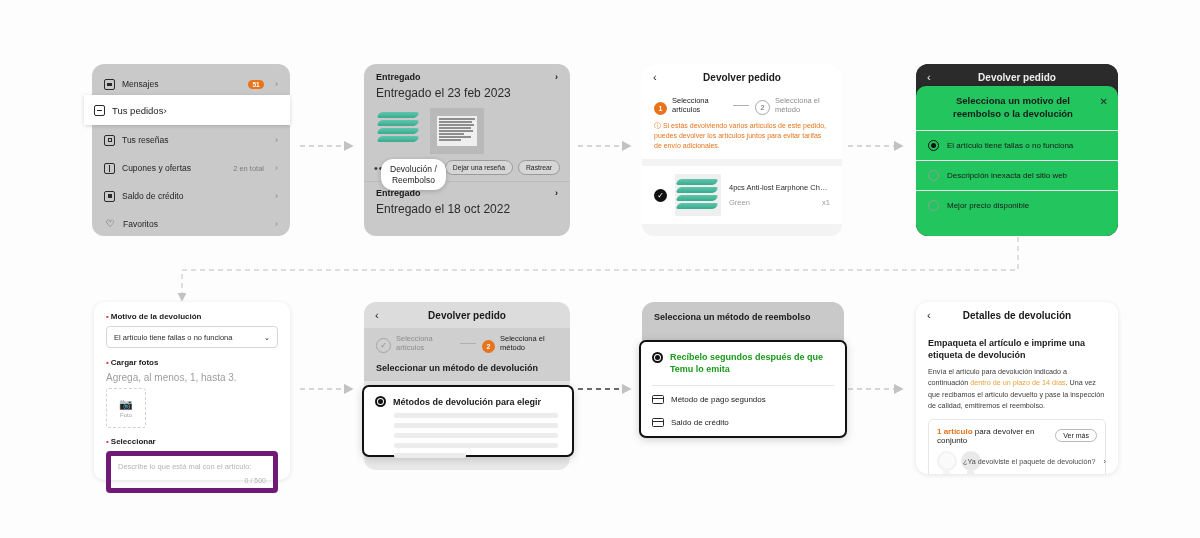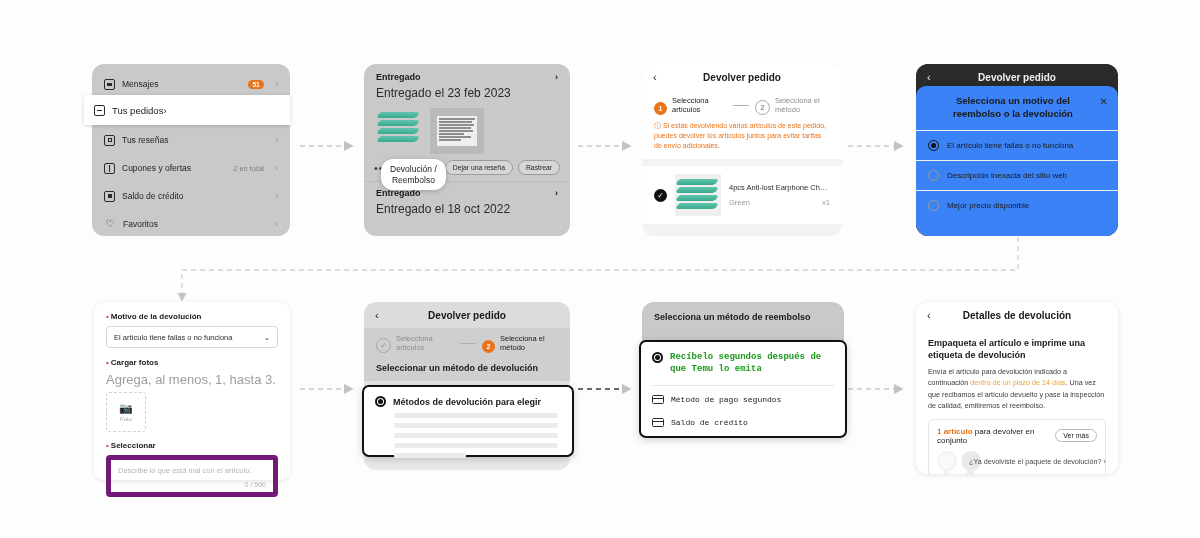--- a/index.html
+++ b/index.html
@@ -128,21 +128,21 @@
     font-size:8px;display:flex;align-items:center;justify-content:center;flex:0 0 auto;
   }
   .item-thumb{width:46px;height:42px;background:#efefef;position:relative;flex:0 0 auto;}
   .item-meta{flex:1;min-width:0;}
   .item-title{font-size:7.5px;color:#2b2b2b;white-space:nowrap;overflow:hidden;text-overflow:ellipsis;}
   .item-sub{display:flex;justify-content:space-between;font-size:7.5px;color:#9a9a9a;margin-top:6px;}
 
   
   .modal{
     position:absolute;left:0;right:0;top:22px;bottom:0;
-    background:#3b82f6;border-radius:10px 10px 12px 12px;
+    background:#22c55e;border-radius:10px 10px 12px 12px;
     box-shadow:0 -1px 6px rgba(0,0,0,.12);
     box-sizing:border-box;
   }
   .modal-title{
     padding:9px 26px 9px 18px;font-size:9.5px;font-weight:bold;
     text-align:center;line-height:1.35;position:relative;
   }
   .modal-close{position:absolute;right:10px;top:9px;font-size:10px;font-weight:normal;color:#2a2a2a;}
   .opt{
     display:flex;align-items:center;gap:8px;
@@ -157,21 +157,21 @@
     background:#fff;border-radius:10px;width:100%;height:100%;
     box-shadow:0 1px 5px rgba(0,0,0,.10);box-sizing:border-box;padding:10px 12px;
   }
   .flabel{font-size:8px;font-weight:bold;margin:0 0 5px;}
   .flabel .req{color:#e0433a;margin-right:2px;}
   .select{
     border:1px solid #d6d6d6;border-radius:4px;height:20px;
     display:flex;align-items:center;justify-content:space-between;
     padding:0 7px;font-size:7.5px;color:#2b2b2b;margin-bottom:10px;
   }
-  .hintline{font-size:13px;color:#9e9e9e;margin:0 0 5px;}
+  .hintline{font-size:10px;color:#9e9e9e;margin:0 0 5px;}
   .photo-box{
     width:38px;height:38px;border:1px dashed #d2d2d2;border-radius:3px;
     display:flex;flex-direction:column;align-items:center;justify-content:center;
     gap:2px;margin-bottom:9px;
   }
   .photo-box .cam{font-size:11px;color:#7c7c7c;line-height:1;}
   .photo-box .cap{font-size:6px;color:#a5a5a5;}
   .textarea{
     border:5px solid #701a75;border-radius:4px;height:42px;
     padding:6px 7px;font-size:7.5px;color:#b4b4b4;position:relative;box-sizing:border-box;
@@ -212,21 +212,21 @@
   .det-box-top{display:flex;align-items:center;justify-content:space-between;font-size:8px;}
   .det-box-top .amber{color:#e8731a;font-weight:bold;text-align:right;}
   .verbtn{border:1px solid #b9b9b9;border-radius:9px;padding:2px 7px;font-size:7px;white-space:nowrap;}
   .buds{display:flex;align-items:flex-start;gap:2px;margin-top:6px;height:42px;}
   .bud{width:22px;position:relative;}
   .bud .ring{width:20px;height:20px;border-radius:50%;border:2.5px solid #f2f2f2;box-sizing:border-box;background:#fafafa;}
   .bud .stem{width:7px;height:22px;background:#f4f4f4;border-radius:0 0 3px 3px;margin-left:6px;}
   .bud.b2 .ring{background:#e9e9e9;border-color:#e9e9e9;}
   .bud.b2 .stem{background:#ededed;}
   .det-foot{
-    position:absolute;left:28px;right:12px;bottom:8px;
+    position:absolute;left:22px;right:12px;bottom:8px;
     display:flex;align-items:center;justify-content:space-between;
     font-size:7.2px;color:#4a4a4a;padding-left:25px;
   }
 
   svg.arrows{position:absolute;left:0;top:0;width:1200px;height:538px;pointer-events:none;}
 </style>
 </head>
 <body>
 
 <div class="stage">
@@ -498,21 +498,21 @@
   </div>
 
   <div class="panel" style="left:642px;top:302px;width:202px;height:130px;">
     <div class="gray-band">
       <div style="font-weight:bold;">Selecciona un método de reembolso</div>
       <div class="foot-note">
         <span>Cronograma de reembolso: generalmente </span><b>de 5 a</b>
       </div>
     </div>
 
-    <div class="black-card" style="left:-3px;top:38px;width:208px;height:98px;font-family:Liberation Mono, monospace;">
+    <div class="black-card" style="left:-3px;top:38px;width:208px;height:98px;">
       <div class="bc-title" style="color:#1a9a1a;line-height:1.35;align-items:flex-start;">
         <span class="radio-filled" style="border-color:#111;margin-top:1px;"></span>
         <span>Recíbelo segundos después de que Temu lo emita</span>
       </div>
       <div style="height:1px;background:#e6e6e6;margin:4px 11px 2px;"></div>
       <div class="pay-opt">
         <span class="card-ico"></span>
         <span>Método de pago segundos</span>
       </div>
       <div class="pay-opt" style="padding-bottom:1px;">

